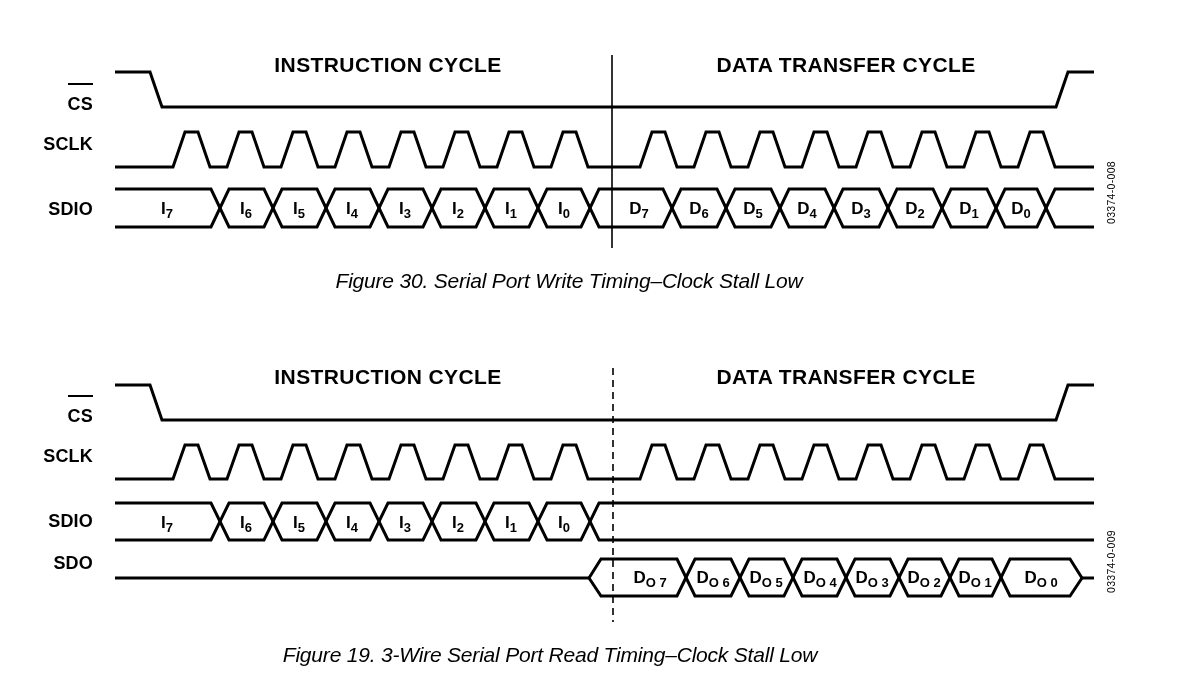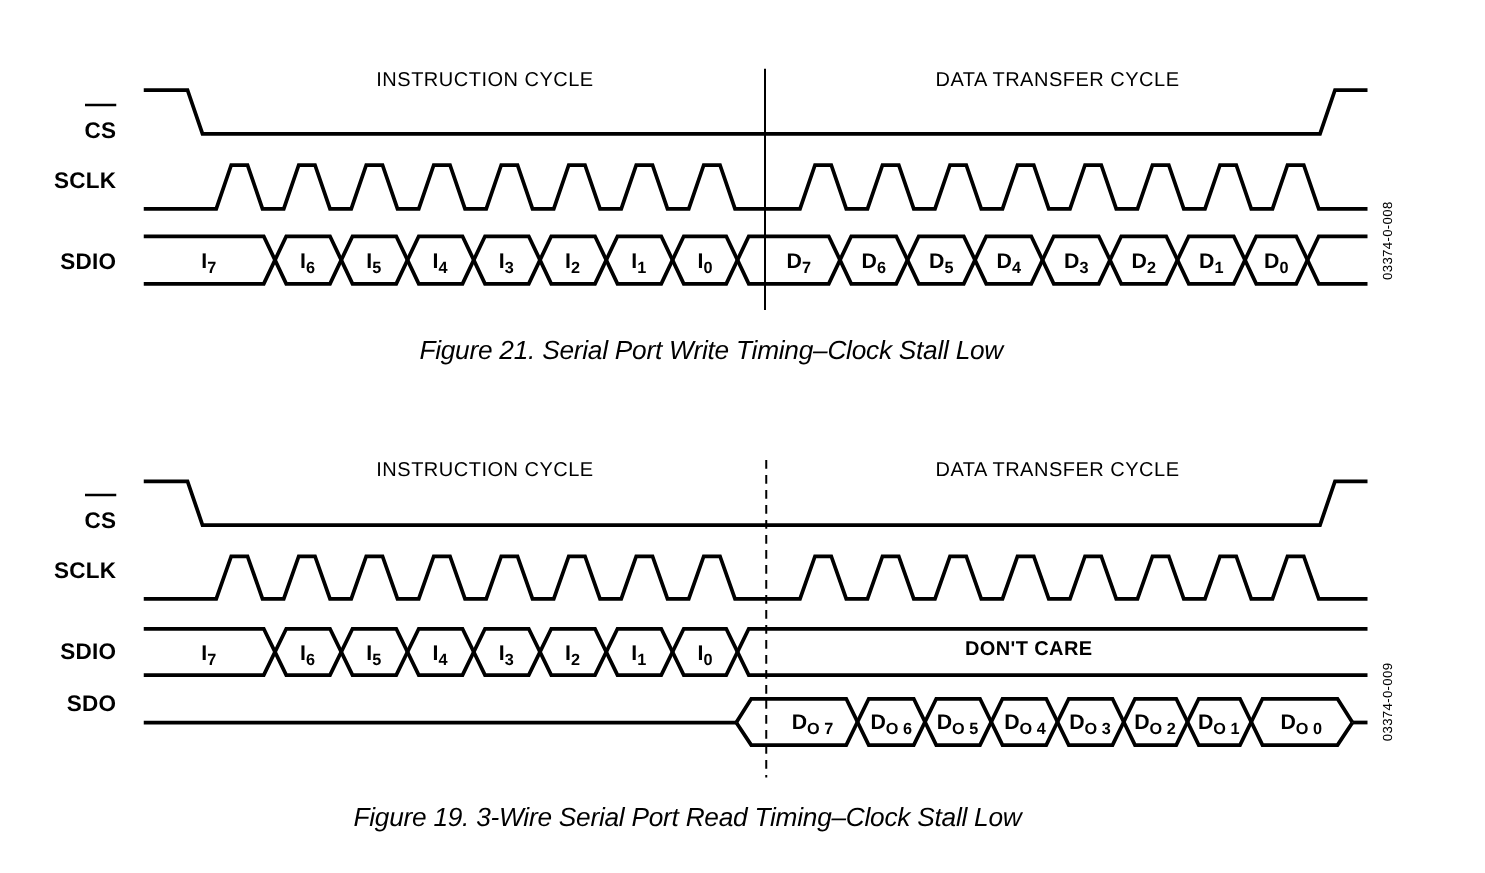--- a/index.html
+++ b/index.html
@@ -2,21 +2,21 @@
 <html><head>
 <meta charset="utf-8">
 <style>
   html,body{margin:0;padding:0;background:#ffffff;}
   .page{position:relative;width:1188px;height:698px;background:#fff;overflow:hidden;
         font-family:"Liberation Sans",sans-serif;color:#000;}
   svg.canvas{position:absolute;left:0;top:0;}
   .abs{position:absolute;}
   .siglabel{font-size:18px;font-weight:bold;line-height:20px;width:66px;text-align:right;letter-spacing:.2px;}
   .ovl{display:inline-block;border-top:2px solid #000;padding-top:11px;line-height:16px;}
-  .header{font-size:16px;font-weight:normal;letter-spacing:.4px;width:300px;text-align:center;line-height:18px;}
+  .header{font-size:21px;font-weight:bold;letter-spacing:.4px;width:300px;text-align:center;line-height:18px;}
   .caption{font-style:italic;font-size:21px;line-height:24px;text-align:center;letter-spacing:-.2px;}
   .sidecode{font-size:10.5px;letter-spacing:.3px;width:80px;height:13px;text-align:center;
             transform:rotate(-90deg);transform-origin:center;line-height:13px;}
   .dontcare{font-size:16px;font-weight:bold;width:200px;text-align:center;letter-spacing:.3px;}
 </style>
 </head>
 <body>
 
 <div class="page">
 
@@ -70,28 +70,27 @@
     </svg>
 
   <div class="abs header" style="left:238px;top:56px;">INSTRUCTION CYCLE</div>
   <div class="abs header" style="left:696px;top:56px;">DATA TRANSFER CYCLE</div>
 
   <div class="abs siglabel" style="left:27px;top:83px;"><span class="ovl">CS</span></div>
   <div class="abs siglabel" style="left:27px;top:134px;">SCLK</div>
   <div class="abs siglabel" style="left:27px;top:199px;">SDIO</div>
 
   <div class="abs sidecode" style="left:1071px;top:186px;">03374-0-008</div>
-  <div class="abs caption" style="left:19px;top:269px;width:1100px;">Figure 21. Serial Port Write Timing–Clock Stall Low</div>
+  <div class="abs caption" style="left:19px;top:269px;width:1100px;">Figure 30. Serial Port Write Timing–Clock Stall Low</div>
 
   <div class="abs header" style="left:238px;top:368px;">INSTRUCTION CYCLE</div>
   <div class="abs header" style="left:696px;top:368px;">DATA TRANSFER CYCLE</div>
 
   <div class="abs siglabel" style="left:27px;top:395px;"><span class="ovl">CS</span></div>
   <div class="abs siglabel" style="left:27px;top:446px;">SCLK</div>
   <div class="abs siglabel" style="left:27px;top:511px;">SDIO</div>
   <div class="abs siglabel" style="left:27px;top:553px;">SDO</div>
 
-  <div class="abs dontcare" style="left:723px;top:511px;">DON'T CARE</div>
 
   <div class="abs sidecode" style="left:1071px;top:555px;">03374-0-009</div>
   <div class="abs caption" style="left:0px;top:643px;width:1100px;">Figure 19. 3-Wire Serial Port Read Timing–Clock Stall Low</div>
 
 </div>
 
 </body></html>

